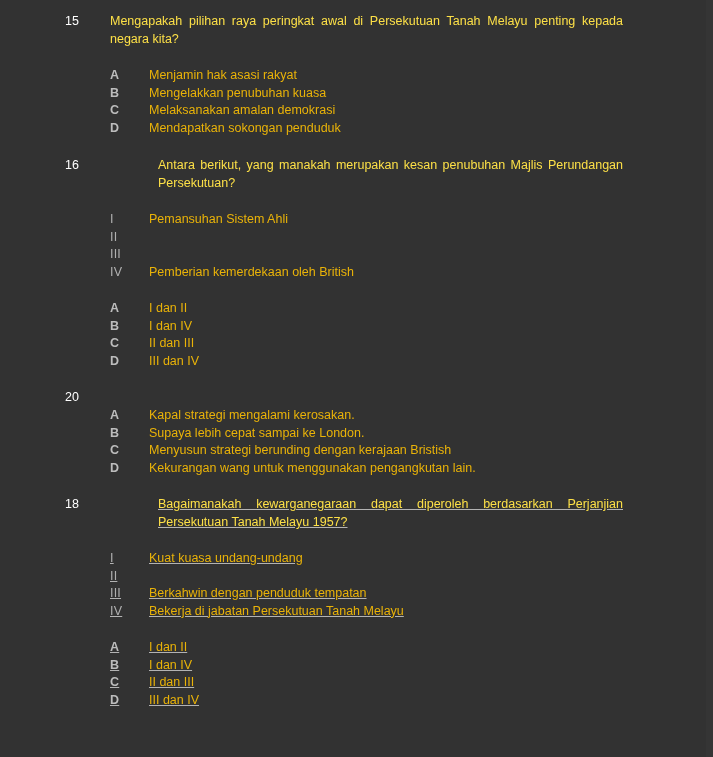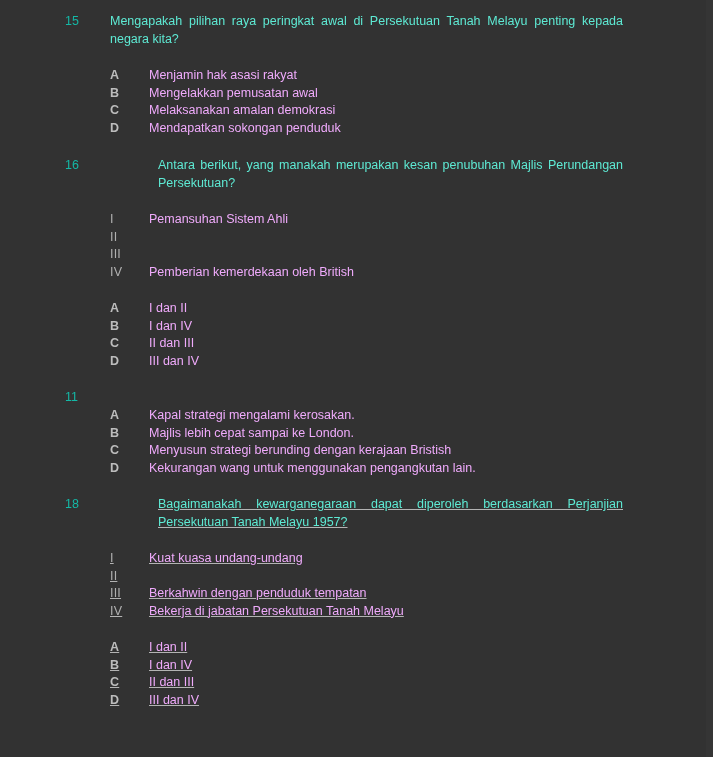--- a/index.html
+++ b/index.html
@@ -37,31 +37,31 @@
     position: relative;
     padding-left: 65px;
   }
   
   .q-number {
     position: absolute;
     left: 65px;
     width: 38px;
     text-align: left;
     font-size: 12.5px;
-    color: #14b8a6;
+    color: #ffffff;
     line-height: 18px;
   }
   .q-body {
     margin-left: 45px;   
     width: 513px;        
   }
   .q-text {
     font-size: 12.5px;
     line-height: 18px;
-    color: #5eead4;
+    color: #fde047;
     margin: 0;
     text-align: justify;
     text-justify: inter-word;
   }
   .q-text.justified-hard {
     text-align: justify;
     margin-left: 48px;
   }
   
 
@@ -82,21 +82,21 @@
     font-weight: bold;
     color: #bdbdbd;
     letter-spacing: 0.2px;
   }
   .option-key.roman {
     font-weight: normal;
     color: #b0b0b0;
   }
   .option-text {
     font-size: 12.5px;
-    color: #f0abfc;
+    color: #eab308;
   }
   .gap-md { height: 19px; }
 </style>
 </head>
 <body>
 
 <div id="page">
 
   <div id="right-edge-band"></div>
 
@@ -105,21 +105,21 @@
     <div class="q-body">
       <p class="q-text">Mengapakah pilihan raya peringkat awal di Persekutuan Tanah Melayu penting kepada negara kita?</p>
       <div class="gap-md"></div>
       <ul class="option-list">
         <li class="option-row">
           <span class="option-key">A</span>
           <span class="option-text">Menjamin hak asasi rakyat</span>
         </li>
         <li class="option-row">
           <span class="option-key">B</span>
-          <span class="option-text">Mengelakkan pemusatan awal</span>
+          <span class="option-text">Mengelakkan penubuhan kuasa</span>
         </li>
         <li class="option-row">
           <span class="option-key">C</span>
           <span class="option-text">Melaksanakan amalan demokrasi</span>
         </li>
         <li class="option-row">
           <span class="option-key">D</span>
           <span class="option-text">Mendapatkan sokongan penduduk</span>
         </li>
       </ul>
@@ -163,31 +163,31 @@
         </li>
         <li class="option-row">
           <span class="option-key">D</span>
           <span class="option-text">III dan IV</span>
         </li>
       </ul>
     </div>
   </div>
 
   <div class="question-block" style="padding-top:18px;">
-    <div class="q-number">11</div>
+    <div class="q-number">20</div>
     <div class="q-body">
       <div class="gap-md"></div>
       <ul class="option-list">
         <li class="option-row">
           <span class="option-key">A</span>
           <span class="option-text">Kapal strategi mengalami kerosakan.</span>
         </li>
         <li class="option-row">
           <span class="option-key">B</span>
-          <span class="option-text">Majlis lebih cepat sampai ke London.</span>
+          <span class="option-text">Supaya lebih cepat sampai ke London.</span>
         </li>
         <li class="option-row">
           <span class="option-key">C</span>
           <span class="option-text">Menyusun strategi berunding dengan kerajaan Bristish</span>
         </li>
         <li class="option-row">
           <span class="option-key">D</span>
           <span class="option-text">Kekurangan wang untuk menggunakan pengangkutan lain.</span>
         </li>
       </ul>

